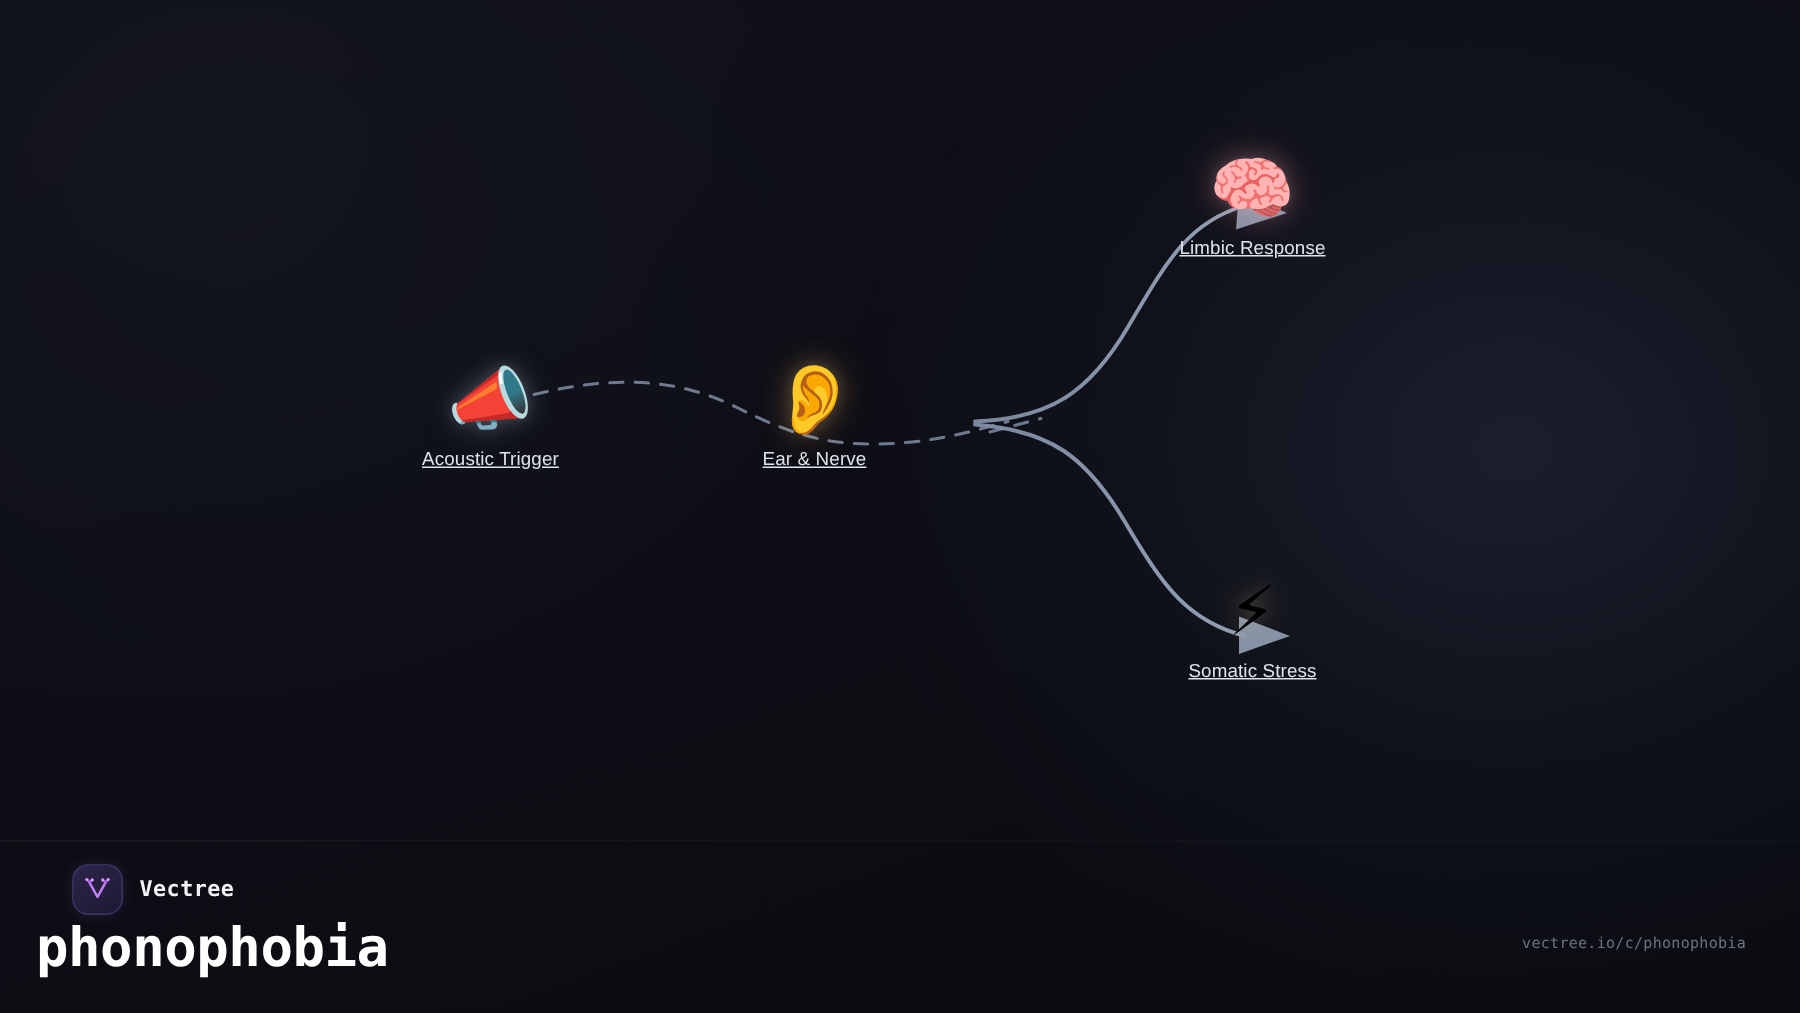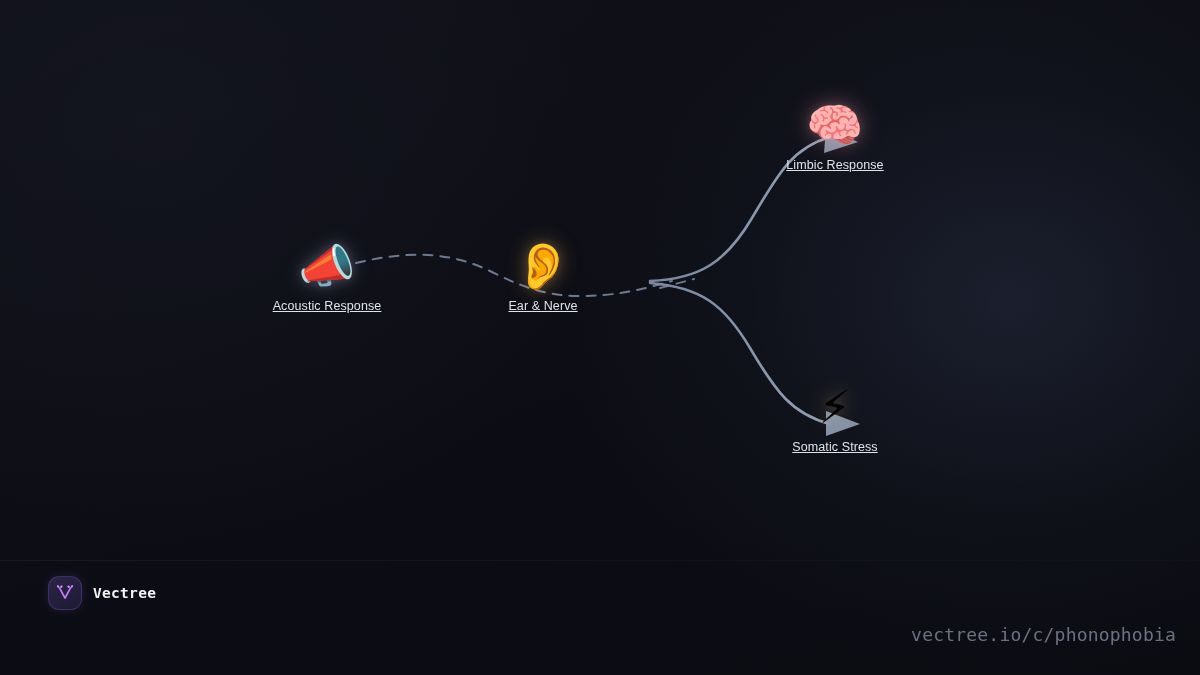--- a/index.html
+++ b/index.html
@@ -98,23 +98,23 @@
     font-family:"DejaVu Sans Mono", monospace;
     font-size:36px;
     font-weight:bold;
     color:#ffffff;
     letter-spacing:-0.3px;
     line-height:42px;
   }
 
   #page-url {
     position:absolute;
-    right:24px; top:624px;
+    right:36px; top:624px;
     font-family:"DejaVu Sans Mono", monospace;
-    font-size:18px;
+    font-size:10px;
     color:#6d7282;
     letter-spacing:0.2px;
   }
 </style>
 </head>
 <body>
 
 <div id="stage">
 
   <svg id="graph-svg" viewBox="0 0 1200 675" xmlns="http://www.w3.org/2000/svg">
@@ -138,21 +138,21 @@
              C 778,174 792,148 830,137" fill="none" stroke="url(#edgeGrad)" stroke-width="2.6" stroke-linecap="round" fill-opacity="0" opacity="0.95"></path>
     <polygon points="826,128 858,142 824,153" fill="#8c99ae" opacity="0.95"></polygon>
 
     <path d="M 650,283 C 700,287 724,304 750,348
              C 776,392 792,414 830,424" fill="none" stroke="url(#edgeGrad)" stroke-width="2.6" stroke-linecap="round" opacity="0.95"></path>
     <polygon points="826,411 860,424 826,436" fill="#8c99ae" opacity="0.95"></polygon>
   </svg>
 
   <div class="node" style="left:327px; top:240px;">
     <span class="node-icon cool">📣</span>
-    <div class="node-label">Acoustic Response</div>
+    <div class="node-label">Acoustic Trigger</div>
   </div>
 
   <div class="node" style="left:543px; top:240px;">
     <span class="node-icon warm">👂</span>
     <div class="node-label">Ear &amp; Nerve</div>
   </div>
 
   <div class="node" style="left:835px; top:99px;">
     <span class="node-icon pink">🧠</span>
     <div class="node-label">Limbic Response</div>
@@ -173,16 +173,17 @@
         <path d="M15.4 5.2 L17.1 3.3 M15.4 5.2 L13.5 3.6" fill="none" stroke="#b566ee" stroke-width="1.5" stroke-linecap="round"></path>
         <circle cx="2.9" cy="3.3" r="1.05" fill="#d79bff"></circle>
         <circle cx="6.5" cy="3.6" r="1.05" fill="#d79bff"></circle>
         <circle cx="17.1" cy="3.3" r="1.05" fill="#d79bff"></circle>
         <circle cx="13.5" cy="3.6" r="1.05" fill="#d79bff"></circle>
       </svg>
     </div>
     <span id="brand-name">Vectree</span>
   </div>
 
+  <div id="page-title">phonophobia</div>
 
   <div id="page-url">vectree.io/c/phonophobia</div>
 
 </div>
 
 </body></html>

